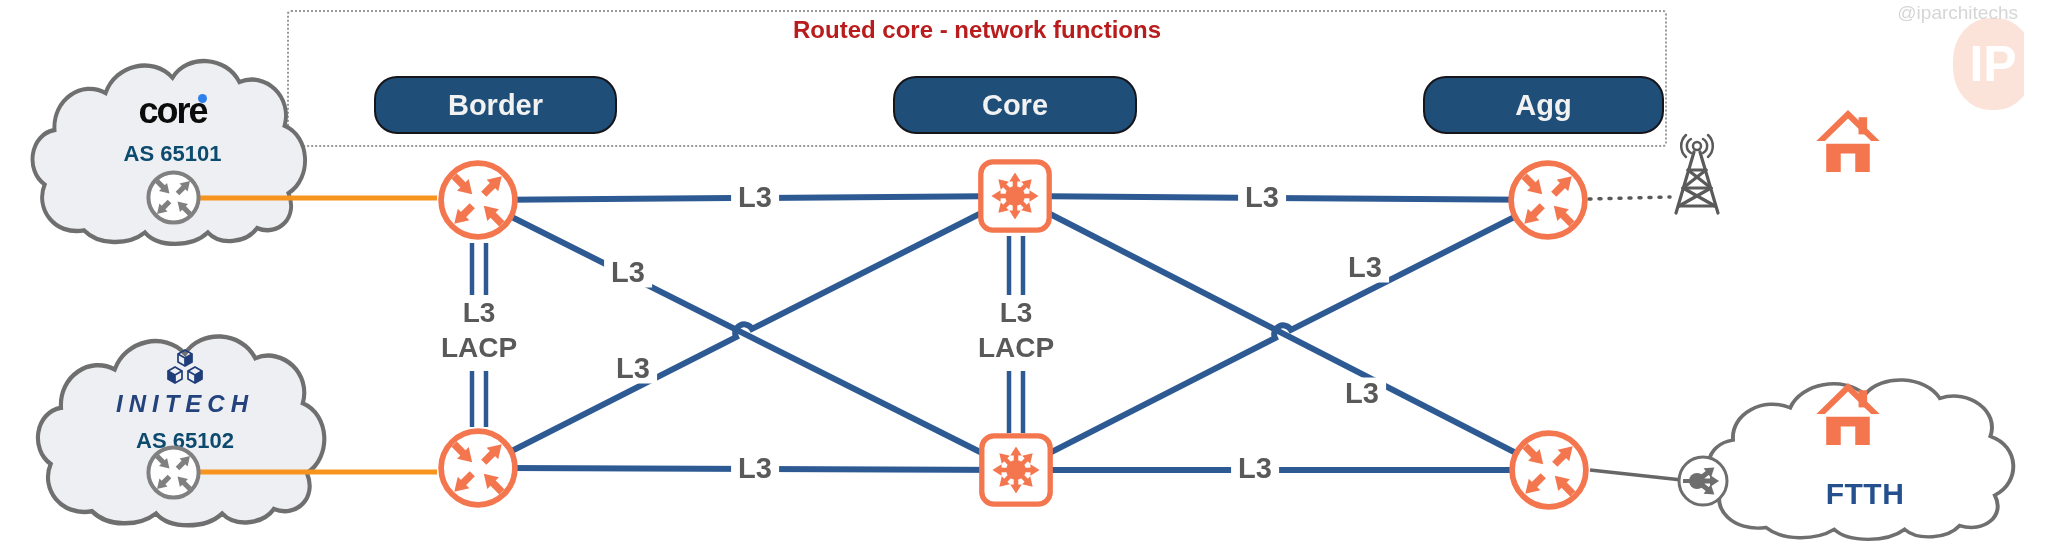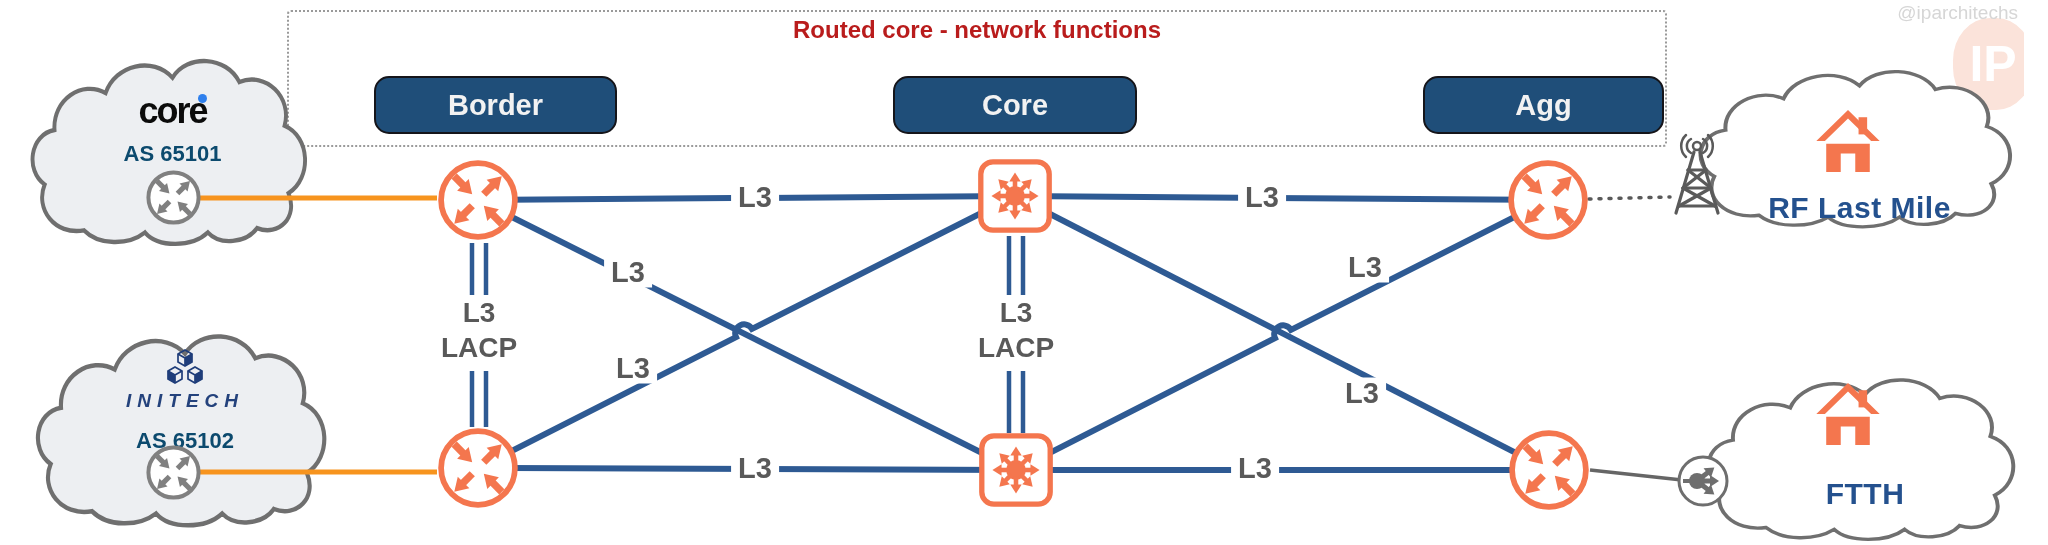--- a/index.html
+++ b/index.html
@@ -15,21 +15,21 @@
 
   
   #wires{position:absolute;left:0;top:0;z-index:2;}
 
   
   .fnbox{position:absolute;left:287px;top:10px;width:1380px;height:137px;
          border:2px dotted #9a9a9a;border-radius:4px;box-sizing:border-box;z-index:0;}
   .fn-title{position:absolute;left:287px;top:16px;width:1380px;text-align:center;
             color:#b91c1c;font-weight:bold;font-size:24px;z-index:3;}
   .pill{position:absolute;height:58px;background:#1F4E79;border:2.5px solid #15151a;
-        border-radius:15px;color:#F2F2F2;font-weight:bold;font-size:29px;
+        border-radius:23px;color:#F2F2F2;font-weight:bold;font-size:29px;
         display:flex;align-items:center;justify-content:center;z-index:3;box-sizing:border-box;}
 
   
   .node{position:absolute;z-index:4;}
   .router{color:#F4764E;}
   .edge-router{color:#808080;}
   .switch{color:#F4764E;}
 
   
   .l3{position:absolute;transform:translate(-50%,-50%);background:#ffffff;color:#595959;
@@ -37,21 +37,21 @@
   .lag-label{position:absolute;transform:translate(-50%,-50%);text-align:center;color:#595959;
       font-weight:bold;font-size:28px;line-height:1.24;z-index:5;white-space:nowrap;}
 
   
   .hooli-logo{position:relative;display:inline-block;font-weight:bold;font-size:36px;
               color:#0b0b0b;letter-spacing:-2px;line-height:1;}
   .hooli-swoosh{position:absolute;left:-10px;top:6px;width:66px;height:20px;
                 border:4px solid #2F80ED;border-radius:50%;transform:rotate(-22deg);z-index:-1;}
   .hooli-dot{position:absolute;right:0px;top:1px;width:9px;height:9px;border-radius:50%;
              background:#2F80ED;}
-  .initech-text{color:#24427C;font-style:italic;font-weight:bold;font-size:19px;letter-spacing:6px;}
+  .initech-text{color:#24427C;font-style:italic;font-weight:bold;font-size:24px;letter-spacing:6px;}
 
   
   .wm-handle{position:absolute;right:6px;top:2px;color:#D6D6D6;font-size:19px;z-index:6;}
   .wm-blob{position:absolute;left:1953px;top:18px;width:80px;height:92px;background:#FBE3DA;
            border-radius:46%;display:flex;align-items:center;justify-content:center;
            color:#ffffff;font-weight:bold;font-size:50px;z-index:0;}
 </style>
 </head>
 <body>
 
@@ -124,26 +124,20 @@
               <path d="M-7,-4 L0,0 L7,-4 M0,0 L0,8"></path>
             <polygon points="0,0 7,-4 7,4 0,8" fill="#1F3D7A" stroke="none"></polygon>
           </g>
         </g>
       </svg>
     </div>
     <div class="row initech-text" style="top:70px;">INITECH</div>
     <div class="row as-label" style="top:97px;margin-top:11px;">AS 65102</div>
   </div>
 
-  <div class="cloud" style="left:1692px;top:58px;width:335px;height:185px;">
-    <svg class="icon" viewBox="0 0 300 200" preserveAspectRatio="none">
-      <use href="#cloudpath" fill="#ffffff" stroke="#6F6F6F" stroke-width="3.6"></use>
-    </svg>
-    <div class="row cloud-label" style="top:133px;">RF Last Mile</div>
-  </div>
 
   <div class="cloud" style="left:1700px;top:366px;width:330px;height:190px;">
     <svg class="icon" viewBox="0 0 300 200" preserveAspectRatio="none">
       <use href="#cloudpath" fill="#ffffff" stroke="#6F6F6F" stroke-width="3.6"></use>
     </svg>
     <div class="row cloud-label" style="top:111px;">FTTH</div>
   </div>
 
   <div class="node" style="left:1815px;top:108px;width:66px;height:66px;">
     <svg class="icon" viewBox="0 0 100 100" fill="#F4764E">

